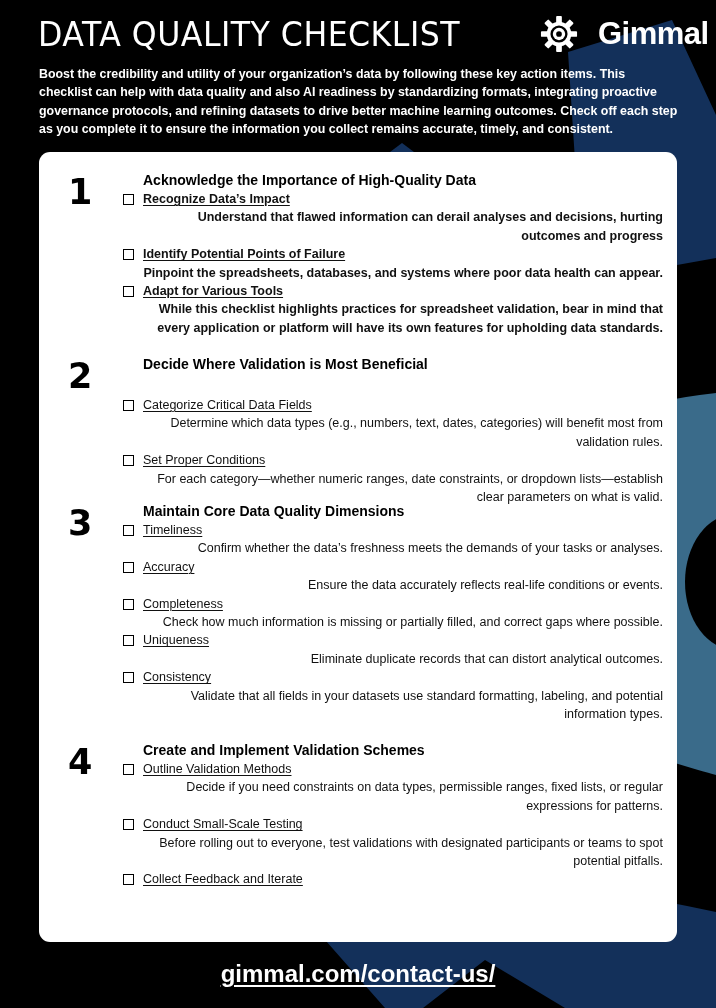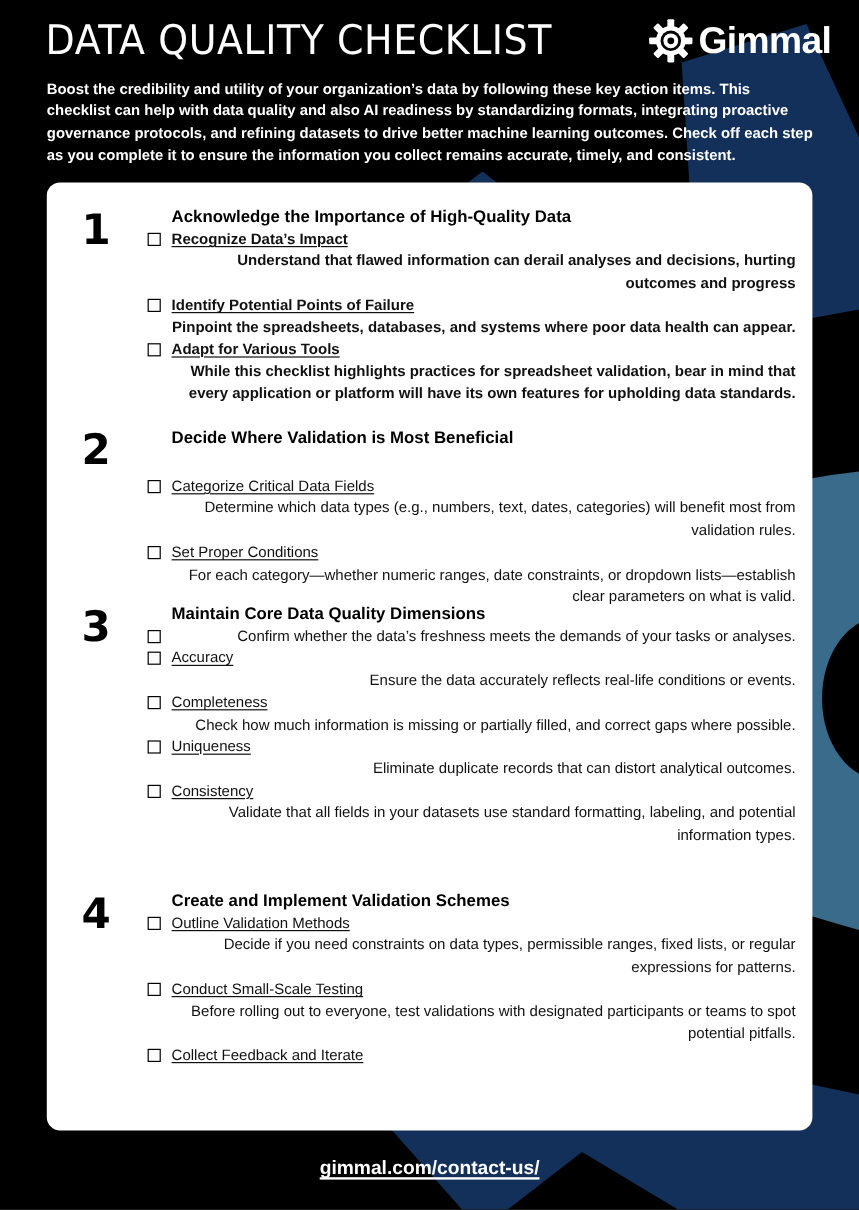--- a/index.html
+++ b/index.html
@@ -14,21 +14,21 @@
       font-weight: normal; font-size: 34px; line-height: 40px;
       color: #fff; letter-spacing: 0.5px;
       transform: scaleX(0.93); transform-origin: left top;
       z-index: 2; white-space: nowrap;
     }
 
     .logo { position: absolute; left: 540px; top: 14px; height: 40px; display: flex; align-items: center; z-index: 2; }
     .logo .gear { width: 38px; height: 38px; display: block; }
     .logo .wordmark {
       font-family: "Liberation Sans", sans-serif; font-weight: bold;
-      color: #fff; font-size: 31px; letter-spacing: -0.5px; margin-left: 4px; line-height: 38px;
+      color: #fff; font-size: 31px; letter-spacing: -0.5px; margin-left: 20px; line-height: 38px;
     }
 
     .intro {
       position: absolute; left: 39px; top: 65px; width: 640px;
       color: #fff; font-weight: bold; font-size: 12.4px; line-height: 18.4px;
       z-index: 2;
     }
 
     .card {
       position: absolute; left: 39px; top: 152px; width: 638px; height: 790px;
@@ -53,21 +53,21 @@
     }
     .item .label {
       display: block; font-size: 12.5px; line-height: 18.4px;
       text-decoration: underline; text-decoration-thickness: 1px; text-underline-offset: 2px;
       color: #111; white-space: nowrap;
     }
     .item .desc { display: block; font-size: 12.5px; line-height: 18.4px; color: #111; text-align: right; }
 
     .footer-link {
       position: absolute; left: 0; width: 716px; top: 960px; text-align: center;
-      color: #fff; font-weight: bold; font-size: 16px; line-height: 28px;
+      color: #fff; font-weight: bold; font-size: 24px; line-height: 28px;
       text-decoration: underline; text-decoration-thickness: 1.5px; text-underline-offset: 3px;
       z-index: 2;
     }
   </style>
 </head>
 <body>
 
 <svg class="bg-svg" viewBox="0 0 716 1008" xmlns="http://www.w3.org/2000/svg">
   <rect x="0" y="0" width="716" height="1008" fill="#000"></rect>
 
@@ -146,20 +146,21 @@
       </div>
     </div>
   </div>
 
   <div class="section" style="top:351px;">
     <div class="num">3</div>
     <div class="heading" style="top:0;">Maintain Core Data Quality Dimensions</div>
     <div class="items" style="top:18px;">
       <div class="item">
         <span class="cb"></span>
+        <span class="label">Timeliness</span>
         <span class="desc">Confirm whether the data’s freshness meets the demands of your tasks or analyses.</span>
       </div>
       <div class="item">
         <span class="cb"></span>
         <span class="label">Accuracy</span>
         <span class="desc">Ensure the data accurately reflects real-life conditions or events.</span>
       </div>
       <div class="item">
         <span class="cb"></span>
         <span class="label">Completeness</span>

